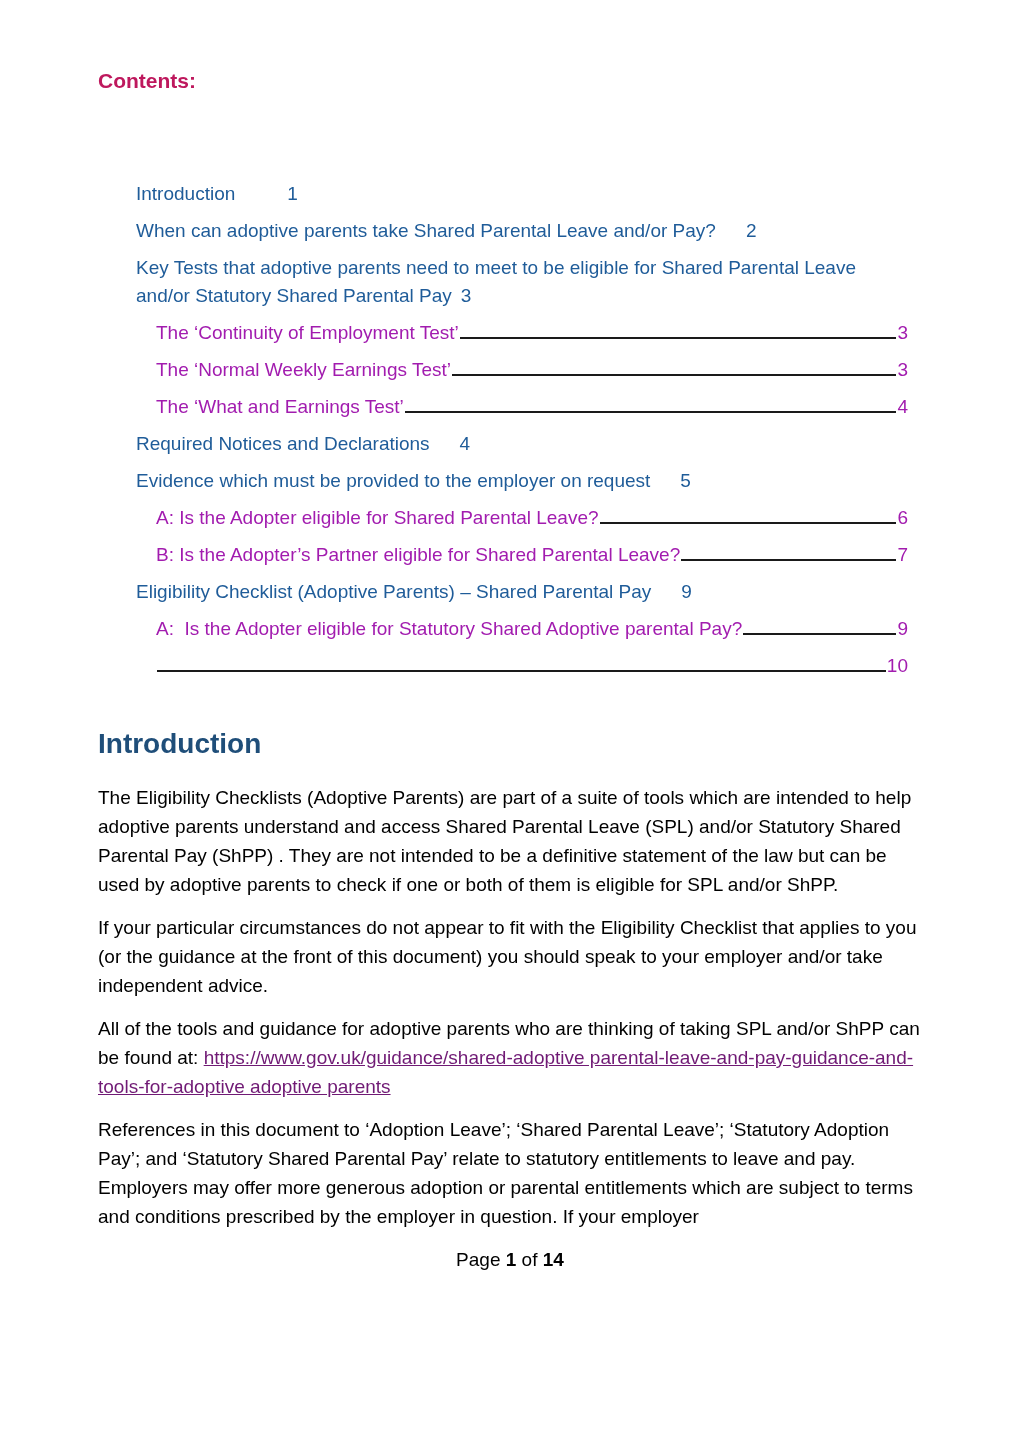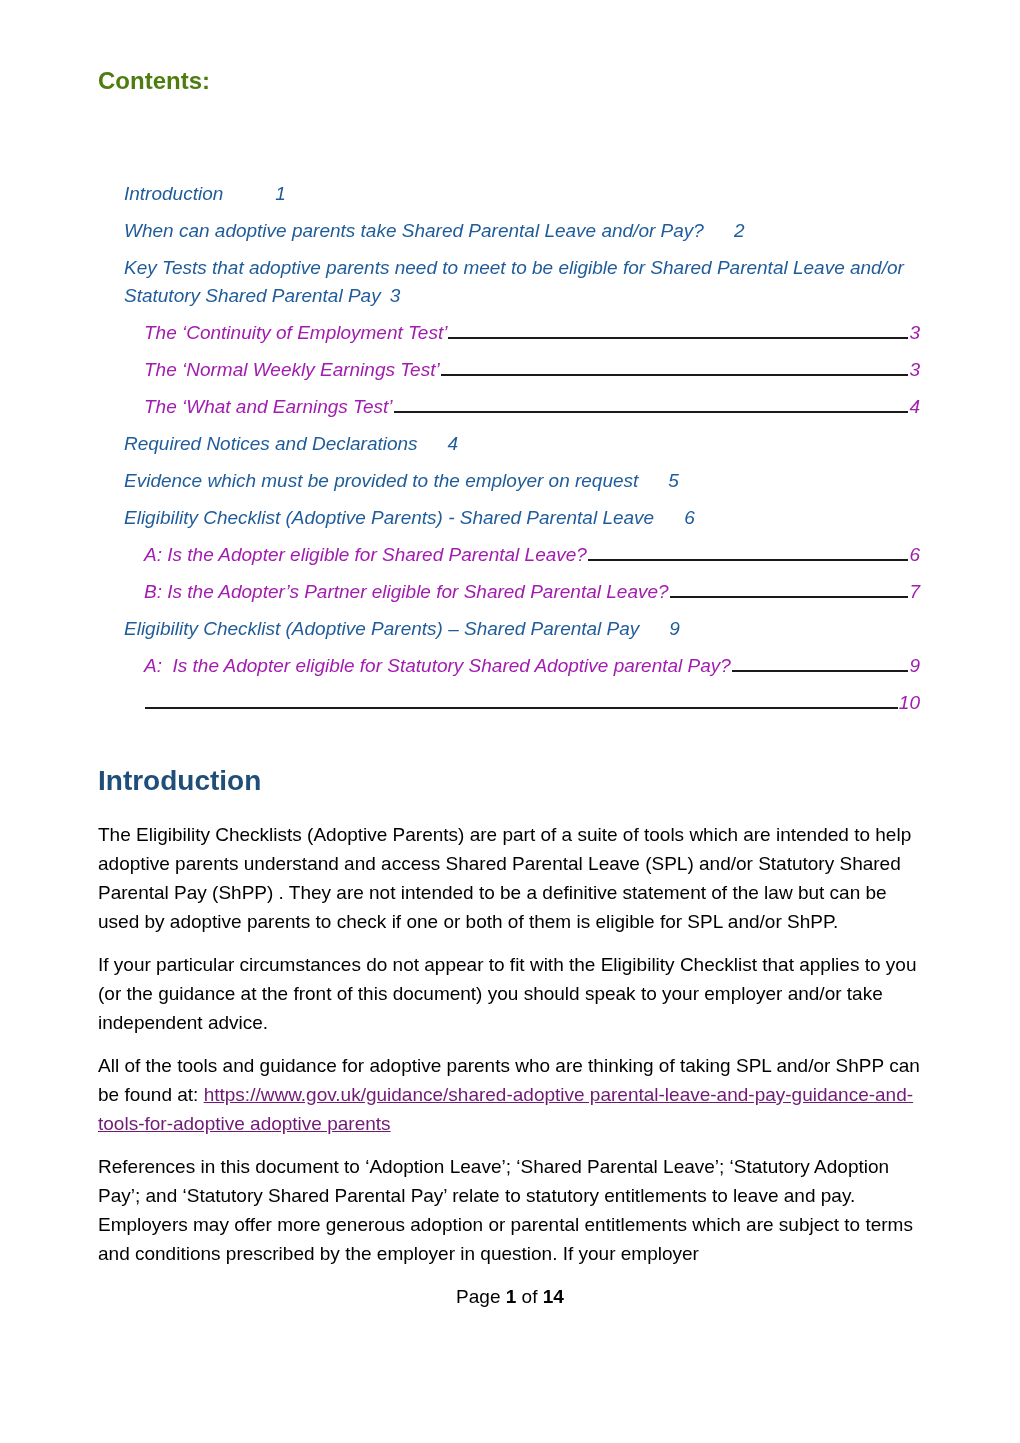--- a/index.html
+++ b/index.html
@@ -8,34 +8,34 @@
     width: 1020px;
     height: 1443px;
     padding: 64px 98px 0 98px;
     background: #ffffff;
     font-family: "Liberation Sans", sans-serif;
     font-size: 19px;
     color: #000000;
     overflow: hidden;
   }
   h1.doc-heading {
-    font-size: 24px;
+    font-size: 21px;
     line-height: 34px;
     font-weight: 700;
-    color: #4d7c0f;
+    color: #be185d;
     margin: 0 0 82px 0;
   }
   h2.doc-heading {
     font-size: 28px;
     line-height: 34px;
     font-weight: 700;
     color: #1F4E79;
     margin: 47px 0 22px 0;
   }
-  .toc { margin: 2px; font-style: italic; }
+  .toc { margin: 14px; }
   .toc-row {
     line-height: 28px;
     margin: 0 0 9px 0;
   }
   .toc-row.lvl1 { padding-left: 24px; color: #1F5C99; }
   .toc-row.lvl2 { padding-left: 44px; color: #a21caf; }
   .toc-row.leader { display: flex; align-items: baseline; }
   .toc-row.leader .toc-label { flex: 0 0 auto; white-space: pre; }
   .lead-line {
     flex: 1 1 auto;
@@ -94,21 +94,20 @@
     <div class="toc-row lvl2 leader">
         <span class="toc-label">The ‘What and Earnings Test’</span>
         <span class="lead-line"></span>
         <span class="pg-num">4</span>
       </div>
 
     <div class="toc-row lvl1"><span class="toc-label">Required Notices and Declarations</span><span class="tab"></span><span class="pg-num">4</span></div>
 
     <div class="toc-row lvl1"><span class="toc-label">Evidence which must be provided to the employer on request</span><span class="tab"></span><span class="pg-num">5</span></div>
 
-    <div class="toc-row lvl1"><span class="toc-label">Eligibility Checklist (Adoptive Parents) - Shared Parental Leave</span><span class="tab"></span><span class="pg-num">6</span></div>
 
     <div class="toc-row lvl2 leader">
         <span class="toc-label">A: Is the Adopter eligible for Shared Parental Leave?</span>
         <span class="lead-line"></span>
         <span class="pg-num">6</span>
       </div>
 
     <div class="toc-row lvl2 leader">
         <span class="toc-label">B: Is the Adopter’s Partner eligible for Shared Parental Leave?</span>
         <span class="lead-line"></span>

